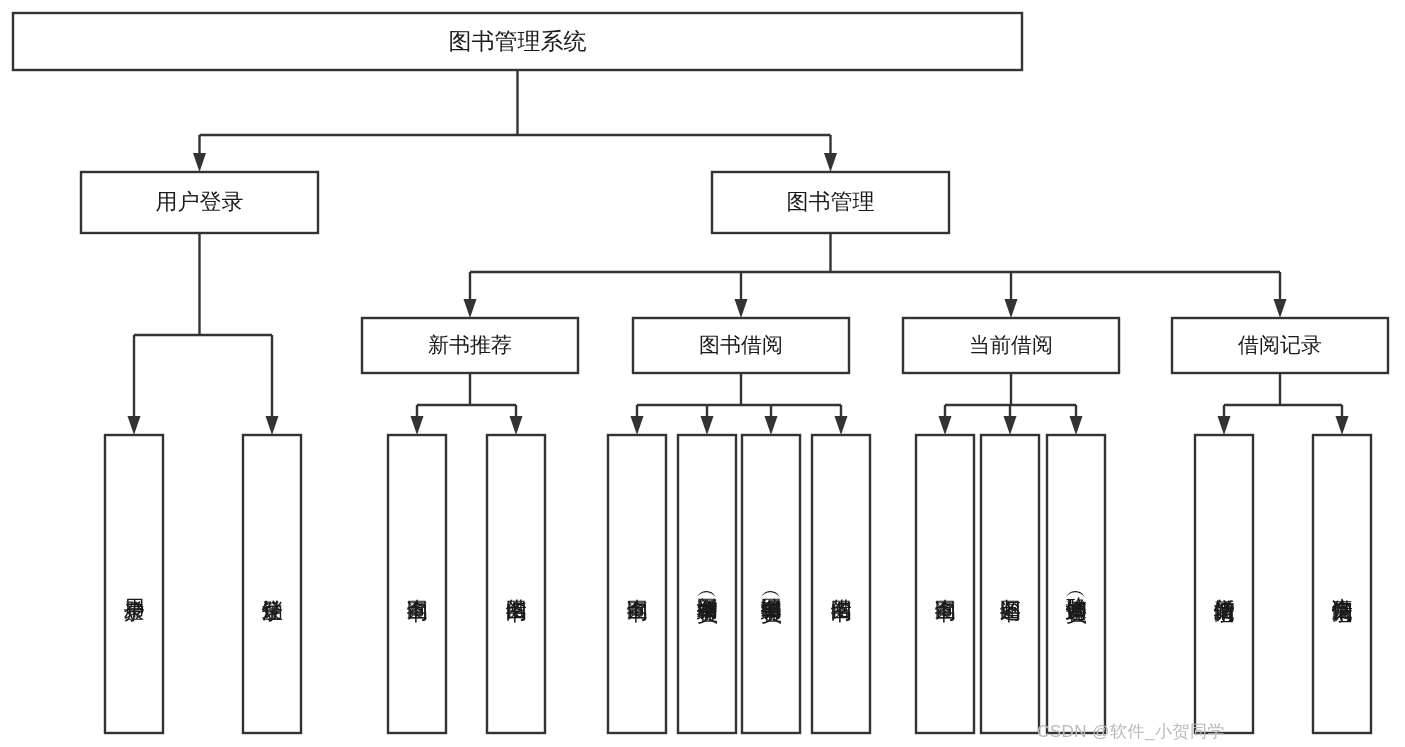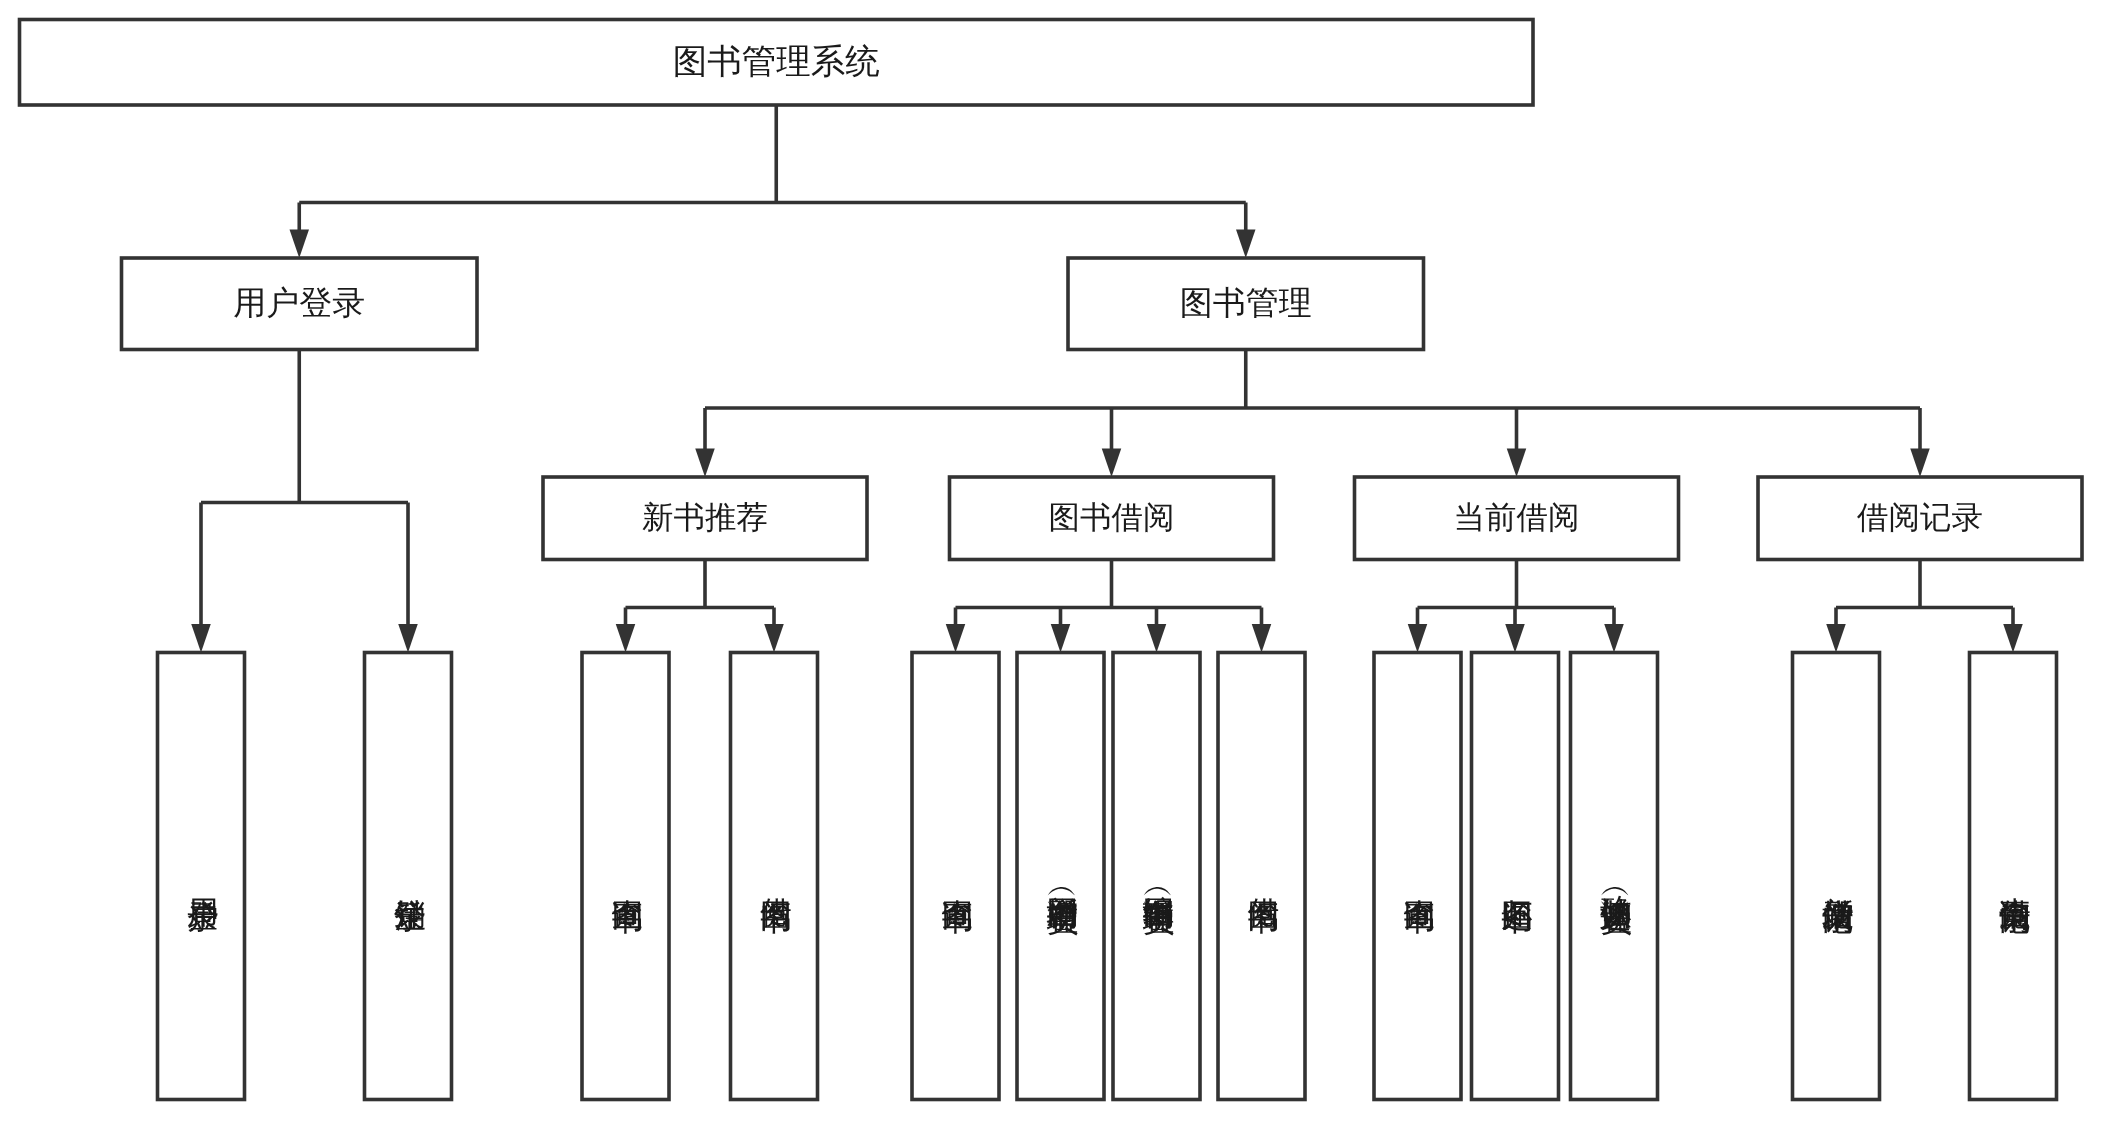--- a/index.html
+++ b/index.html
@@ -223,13 +223,14 @@
       <div class="leaf-label-wrap" style="left: 608px; top: 435px; width: 58px; height: 298px;">查询图书</div>
       <div class="leaf-label-wrap" style="left: 678px; top: 435px; width: 58px; height: 298px;">新增图书（管理员）</div>
       <div class="leaf-label-wrap" style="left: 742px; top: 435px; width: 58px; height: 298px;">编辑图书（管理员）</div>
       <div class="leaf-label-wrap" style="left: 812px; top: 435px; width: 58px; height: 298px;">借阅图书</div>
       <div class="leaf-label-wrap" style="left: 916px; top: 435px; width: 58px; height: 298px;">查询图书</div>
       <div class="leaf-label-wrap" style="left: 981px; top: 435px; width: 58px; height: 298px;">归还图书</div>
       <div class="leaf-label-wrap" style="left: 1047px; top: 435px; width: 58px; height: 298px;">确认归还（管理员）</div>
       <div class="leaf-label-wrap" style="left: 1195px; top: 435px; width: 58px; height: 298px;">新增借阅记录</div>
       <div class="leaf-label-wrap" style="left: 1313px; top: 435px; width: 58px; height: 298px;">查询借阅记录</div>
     </div>
+  <div class="watermark">CSDN @软件_小贺同学</div>
 </div>
 
 </body></html>

